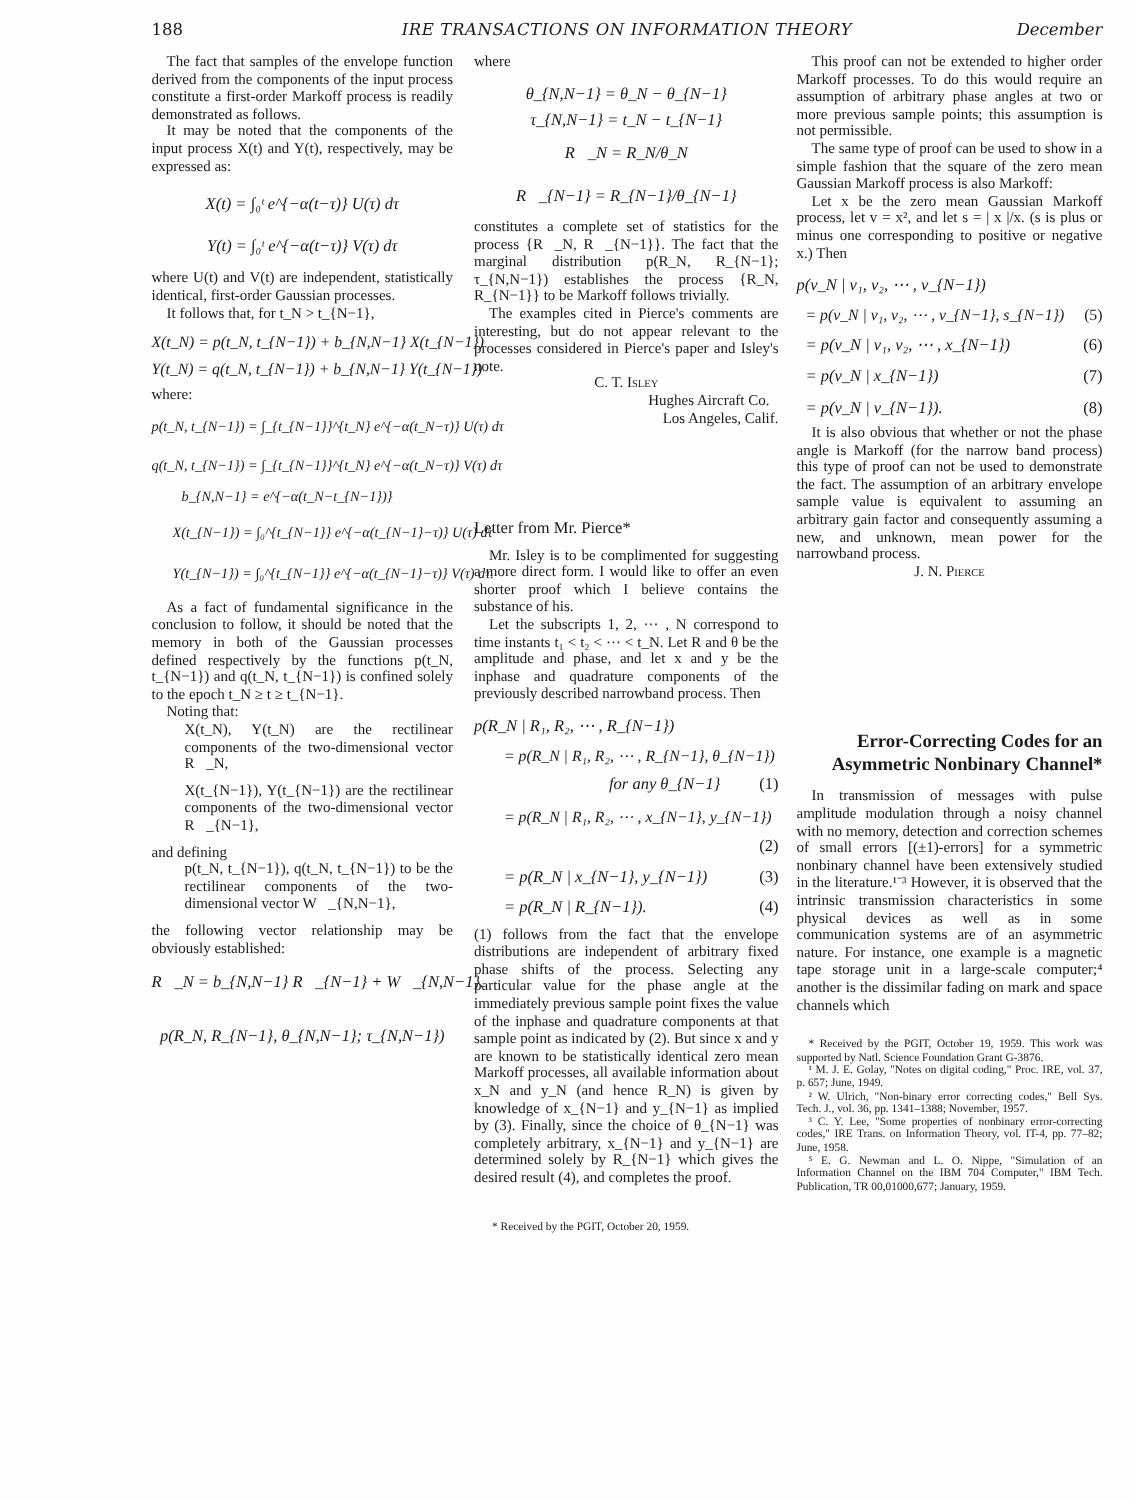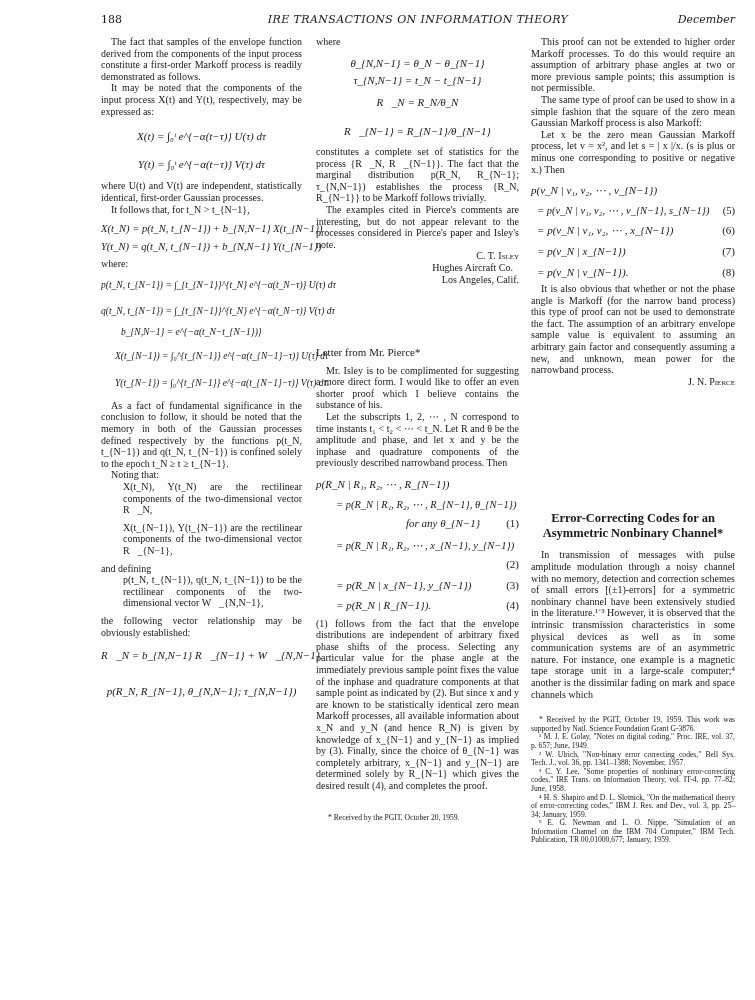--- a/index.html
+++ b/index.html
@@ -16,23 +16,23 @@
   .c2 { left: 316px; width: 203px; }
   .c3 { left: 531px; width: 204px; }
   p { margin: 0; }
   .ind { text-indent: 10px; }
   .hang { padding-left: 22px; }
   .eq { font-style: italic; white-space: nowrap; font-size: 11px; text-align: left; }
   .eqc { text-align: center; }
   .eqr { position: relative; }
   .eqr .num { position: absolute; right: 0; font-style: normal; }
   .sig { text-align: right; }
-  .sc { font-variant: small-caps; }
+  .sc { font-variant: small-caps; text-align: center; }
   .h-letter { font-size: 11px; }
-  .h-art { font-weight: bold; font-size: 12.5px; line-height: 15px; text-align: center; font-family: "Liberation Serif", serif; margin-top: 24px; }
+  .h-art { font-weight: bold; font-size: 12.5px; line-height: 15px; text-align: right; font-family: "Liberation Serif", serif; }
   .fn { font-size: 7.6px; line-height: 8.6px; text-align: justify; }
   .fn p { text-indent: 8px; }
 </style>
 </head>
 <body>
 
 <div class="header">
   <span class="pg">188</span>
   <span class="jt">IRE TRANSACTIONS ON INFORMATION THEORY</span>
   <span class="mo">December</span>
@@ -163,16 +163,15 @@
   <div style="height:100px"></div>
   <p class="h-art">Error-Correcting Codes for an Asymmetric Nonbinary Channel*</p>
   <div style="height:8px"></div>
   <p class="ind">In transmission of messages with pulse amplitude modulation through a noisy channel with no memory, detection and correction schemes of small errors [(±1)-errors] for a symmetric nonbinary channel have been extensively studied in the literature.¹⁻³ However, it is observed that the intrinsic transmission characteristics in some physical devices as well as in some communication systems are of an asymmetric nature. For instance, one example is a magnetic tape storage unit in a large-scale computer;⁴ another is the dissimilar fading on mark and space channels which</p>
   <div style="height:16px"></div>
   <div class="fn">
     <p>* Received by the PGIT, October 19, 1959. This work was supported by Natl. Science Foundation Grant G-3876.</p>
     <p>¹ M. J. E. Golay, "Notes on digital coding," Proc. IRE, vol. 37, p. 657; June, 1949.</p>
     <p>² W. Ulrich, "Non-binary error correcting codes," Bell Sys. Tech. J., vol. 36, pp. 1341–1388; November, 1957.</p>
     <p>³ C. Y. Lee, "Some properties of nonbinary error-correcting codes," IRE Trans. on Information Theory, vol. IT-4, pp. 77–82; June, 1958.</p>
-    <p>⁴ H. S. Shapiro and D. L. Slotnick, "On the mathematical theory of error-correcting codes," IBM J. Res. and Dev., vol. 3, pp. 25–34; January, 1959.</p>
     <p>⁵ E. G. Newman and L. O. Nippe, "Simulation of an Information Channel on the IBM 704 Computer," IBM Tech. Publication, TR 00,01000,677; January, 1959.</p>
   </div>
 </div>
 
 </body></html>

